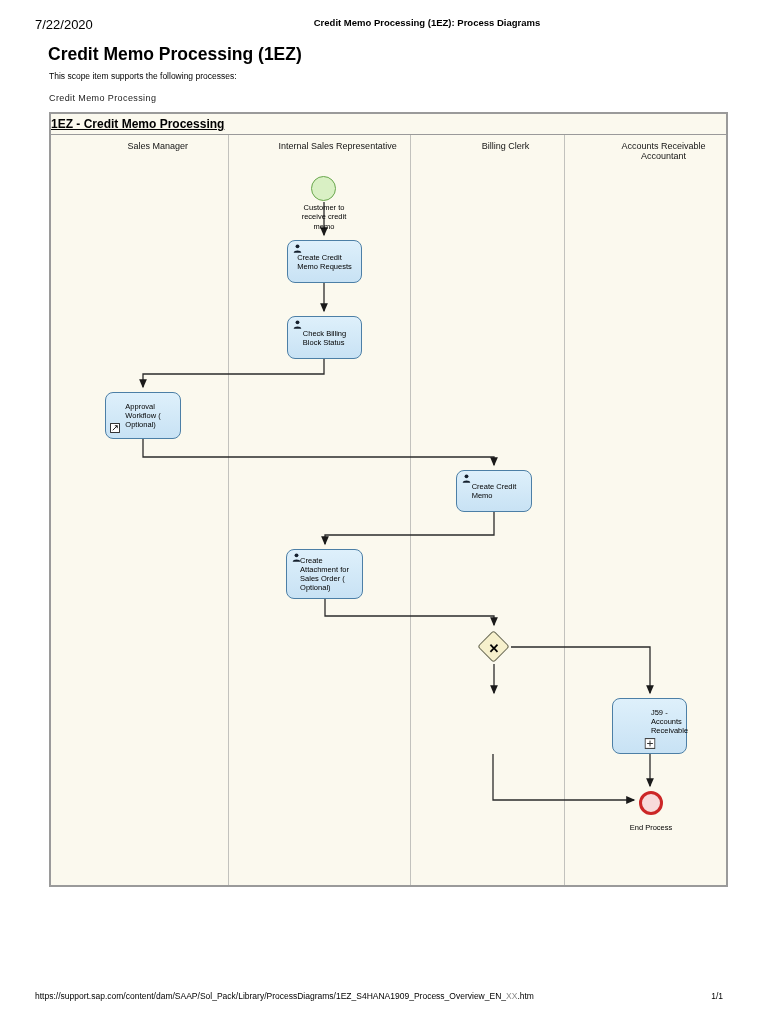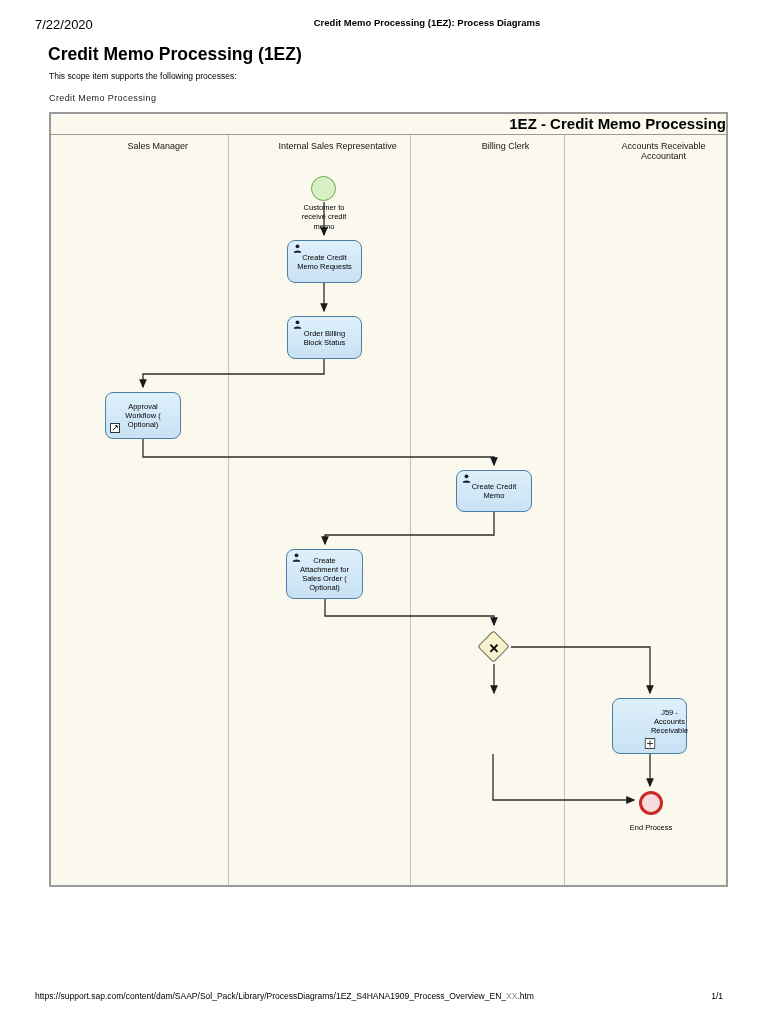--- a/index.html
+++ b/index.html
@@ -12,37 +12,38 @@
   .page-title{position:absolute;left:48px;top:44px;font-size:17.5px;font-weight:bold;margin:0;}
   .page-subtitle{position:absolute;left:49px;top:71px;font-size:8.5px;}
   .section-label{position:absolute;left:49px;top:93px;font-size:9px;letter-spacing:.4px;color:#1a1a1a;}
 
   .diagram{
     position:absolute;left:49px;top:112px;width:679px;height:775px;
     box-sizing:border-box;border:2px solid var(--diagram-border);
     background:var(--diagram-bg);
   }
   .pool-title{
-    height:20px;line-height:20px;text-align:right;font-size:15px;font-weight:bold;
+    height:20px;line-height:20px;text-align:left;font-size:12px;font-weight:bold;
     border-bottom:1px solid var(--diagram-border);
+    text-decoration:underline;
   }
   .lanes{position:absolute;left:0;top:21px;right:0;bottom:0;display:flex;}
   .lane{box-sizing:border-box;border-right:1px solid var(--lane-line);height:100%;margin-left:36px;}
   .lane:last-child{border-right:none;}
   .lane-title{margin-top:6px;text-align:center;font-size:9px;color:#141414;}
   .l1{width:182px;}.l2{width:186px;}.l3{width:151px;}.l4{width:160px;}
 
   .canvas{position:absolute;left:0;top:0;width:750px;height:771px;}
   .connectors{position:absolute;left:0;top:0;}
 
   .task{
     position:absolute;box-sizing:border-box;border-radius:8px;
     background:linear-gradient(180deg,var(--task-fill-top) 0%,var(--task-fill-bottom) 100%);
     border:1.3px solid var(--task-border);
-    display:flex;align-items:center;justify-content:center;text-align:center;
+    display:flex;align-items:center;justify-content:center;text-align:left;
     font-size:7.5px;line-height:1.2;
   }
   .task .lbl{white-space:pre-line;}
   .person{position:absolute;top:3px;left:5px;}
   .plusmark{position:absolute;bottom:2px;left:50%;transform:translateX(-50%);}
   .linkmark{position:absolute;bottom:3px;left:4px;}
 
   .event-label{position:absolute;font-size:7.5px;text-align:center;white-space:pre-line;line-height:1.25;}
   .start-event{
     position:absolute;left:260px;top:62px;width:25px;height:25px;border-radius:50%;
@@ -131,21 +132,21 @@
 Memo Requests</span>
     </div>
 
     <div class="task" style="left:236px;top:202px;width:75px;height:43px;">
       <span class="person">
         <svg width="9" height="9" viewBox="0 0 10 10">
             <circle cx="5" cy="2.6" r="2.1" fill="#15202e"></circle>
             <path d="M0.8,9.6 C0.8,6.4 9.2,6.4 9.2,9.6 Z" fill="#15202e"></path>
           </svg>
       </span>
-      <span class="lbl">Order Billing
+      <span class="lbl">Check Billing
 Block Status</span>
     </div>
 
     <div class="task" style="left:54px;top:278px;width:76px;height:47px;">
       <span class="lbl">Approval
 Workflow (
 Optional)</span>
       <span class="linkmark">
         <svg width="10" height="10" viewBox="0 0 11 11">
             <rect x="0.6" y="0.6" width="9.8" height="9.8" fill="#ffffff" stroke="#222" stroke-width="1"></rect>

